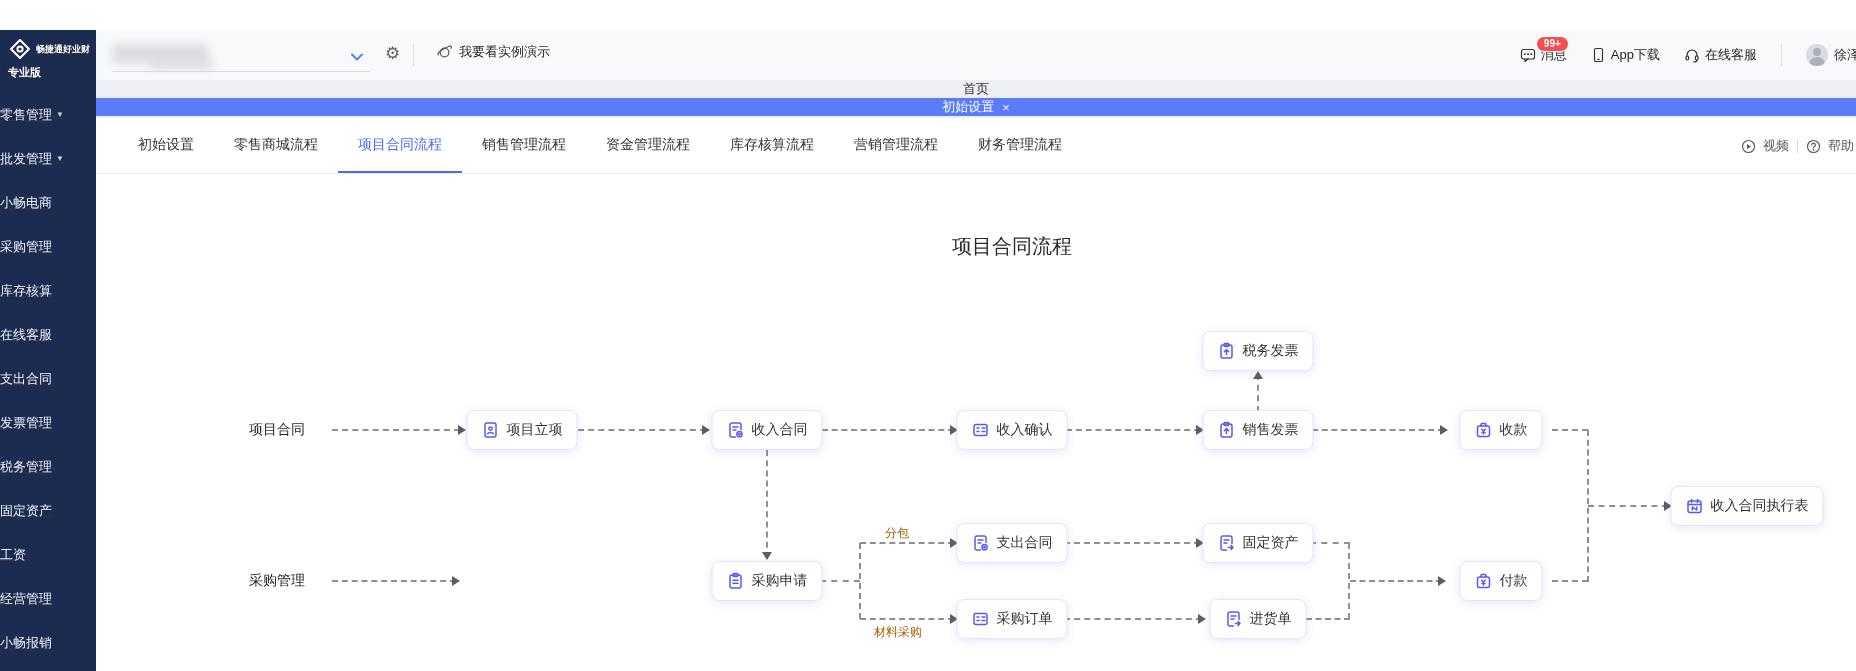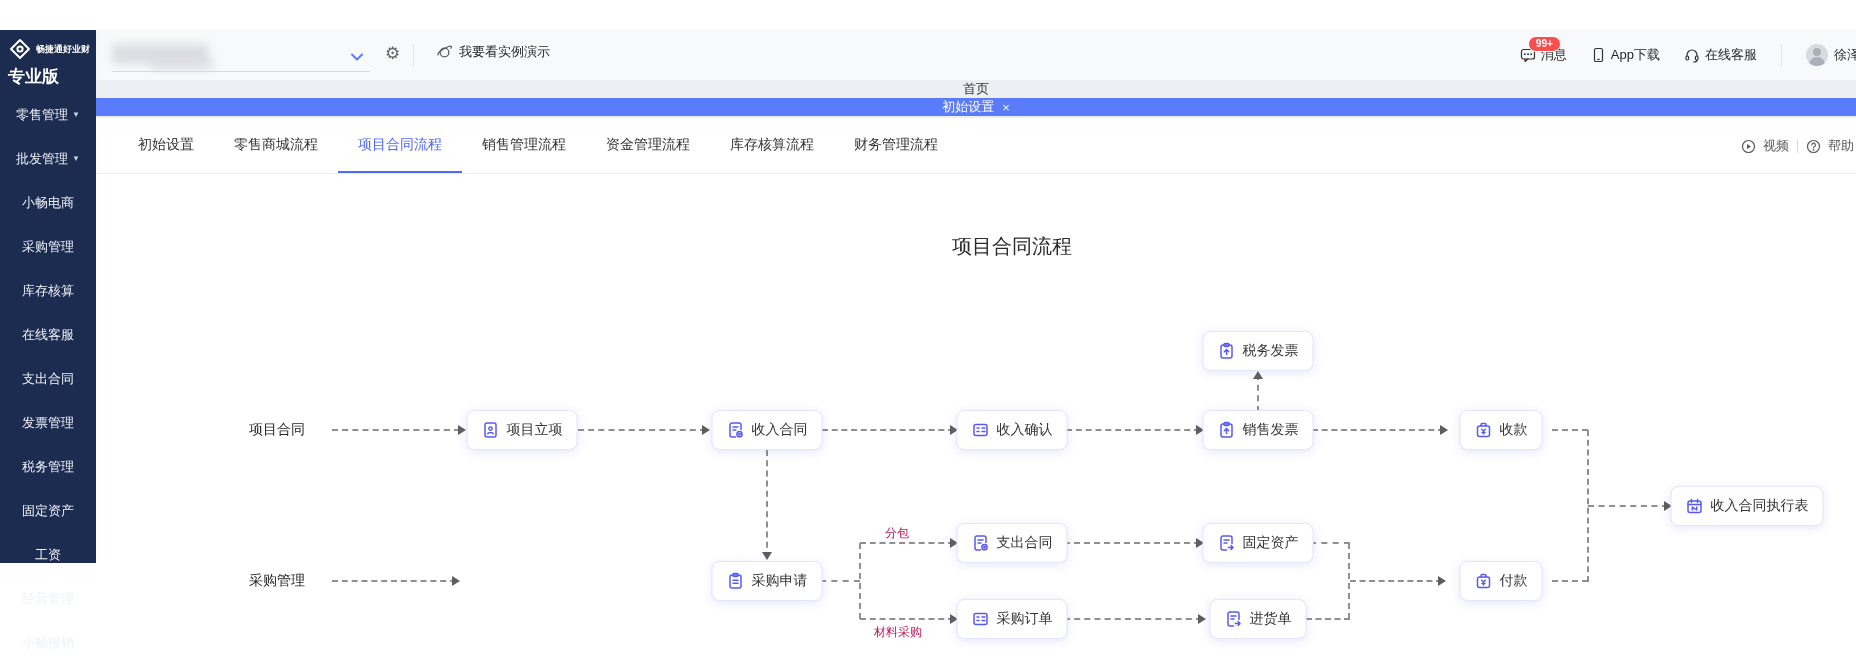--- a/index.html
+++ b/index.html
@@ -4,42 +4,42 @@
 <style>
   html,body{margin:0;padding:0;}
   body{
     width:1856px;height:671px;position:relative;overflow:hidden;background:#fff;
     font-family:"Liberation Sans","DejaVu Sans",sans-serif;color:#333;
     -webkit-font-smoothing:antialiased;
   }
   
   .topband{position:absolute;left:0;top:0;width:1856px;height:30px;background:#fff;}
   
-  .sidebar{position:absolute;left:0;top:30px;width:96px;height:533px;background:#1c2b50;z-index:5;}
+  .sidebar{position:absolute;left:0;top:30px;width:96px;height:641px;background:#1c2b50;z-index:5;text-decoration:underline;}
   .logo-wrap{padding:7px 6px 0 8px;height:58px;box-sizing:border-box;}
   .logo-row{display:flex;align-items:center;gap:4px;}
   .logo-mark{width:24px;height:24px;flex:0 0 24px;}
   .logo-title{color:#fff;font-size:9px;font-weight:700;letter-spacing:0;white-space:nowrap;}
-  .logo-sub{color:#fff;font-size:17px;font-weight:700;margin-top:4px;}
+  .logo-sub{color:#fff;font-size:11px;font-weight:700;margin-top:4px;}
   .side-menu{margin-top:5px;}
-  .side-item{height:44px;display:flex;align-items:center;justify-content:center;gap:4px;
+  .side-item{height:44px;display:flex;align-items:center;justify-content:flex-start;gap:4px;
     color:#eef1f8;font-size:13px;font-weight:500;cursor:pointer;white-space:nowrap;}
   .side-item .caret{font-size:8px;color:#c7d0e6;line-height:1;}
   
   .header{position:absolute;left:96px;top:30px;width:1760px;height:50px;background:#f8f9fb;}
   .blur1{position:absolute;left:16px;top:14px;width:96px;height:20px;background:#c3c7cf;filter:blur(5px);opacity:.55;border-radius:3px;}
   .blur2{position:absolute;left:54px;top:28px;width:64px;height:12px;background:#d6d9df;filter:blur(4px);opacity:.6;border-radius:3px;}
   .org-underline{position:absolute;left:16px;top:41px;width:258px;border-bottom:1px solid #d8dadf;}
   .org-chevron{position:absolute;left:254px;top:18px;width:14px;height:10px;cursor:pointer;}
   .hdr-gear{position:absolute;left:289px;top:12px;font-size:17px;color:#5f6368;cursor:pointer;line-height:24px;}
   .hdr-div1{position:absolute;left:317px;top:14px;width:1px;height:22px;background:#e2e3e8;}
   .demo{position:absolute;left:340px;top:13px;display:flex;align-items:center;gap:6px;font-size:13px;color:#262626;cursor:pointer;}
   .hdr-right{position:absolute;right:0;top:0;height:50px;display:flex;align-items:center;gap:24px;}
   .hdr-item{display:flex;align-items:center;gap:5px;font-size:13px;color:#262626;cursor:pointer;position:relative;white-space:nowrap;}
-  .badge{position:absolute;left:8px;top:-10px;background:#f74f4f;color:#fff;font-size:10px;font-weight:700;
+  .badge{position:absolute;left:16px;top:-10px;background:#f74f4f;color:#fff;font-size:10px;font-weight:700;
     padding:1px 7px;border-radius:9px;border:1px solid #fff;line-height:12px;}
   .hdr-div2{width:1px;height:22px;background:#e2e3e8;}
   .user{display:flex;align-items:center;gap:6px;width:50px;overflow:hidden;cursor:pointer;}
   .avatar{width:22px;height:22px;border-radius:50%;background:#d8dbe0;flex:0 0 22px;position:relative;overflow:hidden;}
   .avatar:before{content:"";position:absolute;left:7px;top:4px;width:8px;height:8px;border-radius:50%;background:#aab0ba;}
   .avatar:after{content:"";position:absolute;left:3px;top:13px;width:16px;height:10px;border-radius:8px 8px 0 0;background:#aab0ba;}
   .user-name{font-size:13px;color:#262626;white-space:nowrap;}
   
   .tabstrip{position:absolute;left:96px;top:80px;width:1760px;height:38px;background:#edeff4;display:flex;align-items:stretch;flex-direction:column;}
   .ts-tab{display:flex;align-items:center;justify-content:center;gap:8px;font-size:13px;color:#333;
@@ -59,21 +59,21 @@
   
   .flow-layer{position:absolute;left:0;top:0;width:1856px;height:671px;z-index:3;pointer-events:none;}
   .flow-title{position:absolute;transform:translate(-50%,-50%);font-size:20px;font-weight:500;color:#2b2b2b;white-space:nowrap;}
   .fnode{position:absolute;transform:translate(-50%,-50%);display:flex;align-items:center;gap:7px;
     height:38px;padding:0 14px;background:#fff;border:1px solid #e4e4fb;border-radius:8px;
     box-shadow:0 2px 10px rgba(100,100,240,.16);font-size:14px;color:#333;white-space:nowrap;
     pointer-events:auto;cursor:pointer;z-index:2;}
   .fnode .isvg{width:18px;height:18px;display:block;color:#5a5af0;}
   .fnode .isvg svg{width:18px;height:18px;display:block;}
   .row-label{position:absolute;transform:translate(-50%,-50%);font-size:14px;font-weight:500;color:#262626;white-space:nowrap;}
-  .edge-label{position:absolute;transform:translate(-50%,-50%);font-size:12px;color:#be185d;white-space:nowrap;}
+  .edge-label{position:absolute;transform:translate(-50%,-50%);font-size:12px;color:#a16207;white-space:nowrap;}
   .edge-h{position:absolute;height:0;border-top:2px dashed #8f8f8f;z-index:1;}
   .edge-v{position:absolute;width:0;border-left:2px dashed #8f8f8f;z-index:1;}
   .ar{position:absolute;width:0;height:0;z-index:1;}
   .ar.r{border:5px solid transparent;border-left:8px solid #5e5e5e;border-right:none;}
   .ar.u{border:5px solid transparent;border-bottom:8px solid #5e5e5e;border-top:none;}
   .ar.d{border:5px solid transparent;border-top:8px solid #5e5e5e;border-bottom:none;}
   svg{stroke:currentColor;fill:none;stroke-width:1.5;stroke-linecap:round;stroke-linejoin:round;}
 </style>
 </head>
 <body>
@@ -209,20 +209,21 @@
   </div>
 
 <div class="main">
   <div class="navrow" id="navrow">
       <div class="nav-item">初始设置</div>
       <div class="nav-item">零售商城流程</div>
       <div class="nav-item active">项目合同流程</div>
       <div class="nav-item">销售管理流程</div>
       <div class="nav-item">资金管理流程</div>
       <div class="nav-item">库存核算流程</div>
+      <div class="nav-item">营销管理流程</div>
       <div class="nav-item">财务管理流程</div>
     </div>
   <div class="nav-right">
     <span class="ctrl">
       <span style="width:15px;height:15px;display:block;">
         <svg viewBox="0 0 15 15" style="stroke:#595959;stroke-width:1.2;">
             <circle cx="7.5" cy="7.5" r="6"></circle>
             <path d="M6 5l4 2.5L6 10z" style="fill:#595959;stroke:none;"></path>
           </svg>
       </span>

